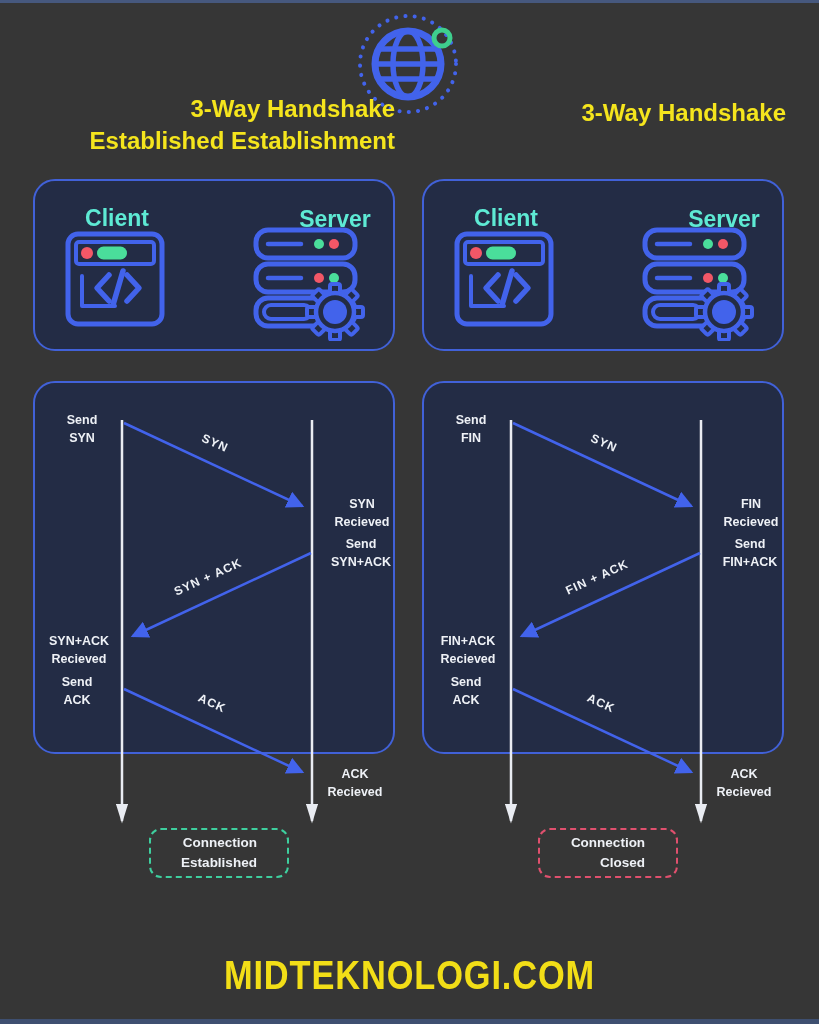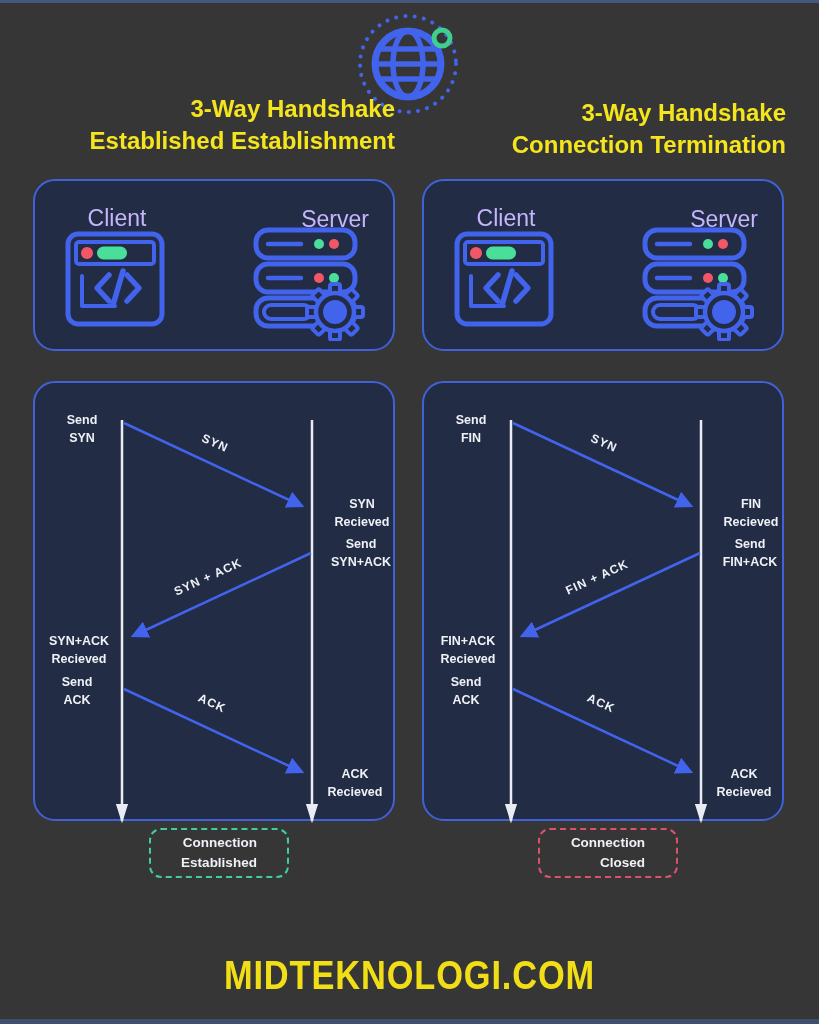--- a/index.html
+++ b/index.html
@@ -9,24 +9,24 @@
   
   .globe{position:absolute;left:355px;top:8px;width:106px;height:106px;}
   .title{position:absolute;width:362px;text-align:right;color:#f5e51d;
          font-size:24px;font-weight:bold;line-height:32px;}
   .title-left{left:33px;top:90px;}
   .title-right{left:424px;top:94px;}
   
   .panel{position:absolute;width:362px;background:#232c45;border:2px solid #4161d8;
          border-radius:22px;box-sizing:border-box;}
   .actor-panel{top:176px;height:172px;}
-  .seq-panel{top:378px;height:440px;padding-left:6px;}
+  .seq-panel{top:378px;height:373px;padding-left:6px;}
   .panel-left{left:33px;} .panel-right{left:422px;}
-  .actor-label{position:absolute;transform:translate(-50%,-50%);color:#c4b5fd;
-               font-size:23px;font-weight:normal;white-space:nowrap;}
+  .actor-label{position:absolute;transform:translate(-50%,-50%);color:#5eead4;
+               font-size:23px;font-weight:bold;white-space:nowrap;}
   .actor-client{left:82px;top:37px;} .actor-server{left:272px;top:38px;margin-left:28px;}
   .browser-icon{position:absolute;left:30px;top:50px;}
   .server-icon{position:absolute;left:218px;top:46px;}
   
   .seq-svg{position:absolute;left:0;top:0;}
   .evt{position:absolute;transform:translate(-50%,-50%);color:#eef1f6;font-size:12.5px;
        font-weight:bold;line-height:1.45;text-align:center;white-space:pre-line;}
   .msg{position:absolute;color:#eef1f6;font-size:12px;font-weight:bold;letter-spacing:1px;
        white-space:nowrap;}
   .p-send1{left:47px;top:46px;}
@@ -73,21 +73,20 @@
     <line x1="24" y1="68" x2="82" y2="68" stroke="#4263eb" stroke-width="5.5"></line>
     <circle cx="87" cy="27" r="8" fill="none" stroke="#3ecf8e" stroke-width="5"></circle>
   </svg>
 
   <div class="title title-left">
     <div>3-Way Handshake</div>
     <div>Established Establishment</div>
   </div>
   <div class="title title-right">
     <div>3-Way Handshake</div>
-    <div>Connection Termination</div>
   </div>
 
   <section class="panel actor-panel panel-left">
     <div class="actor-label actor-client">Client</div>
     <div class="actor-label actor-server">Server</div>
     <svg class="browser-icon" width="100" height="96" viewBox="0 0 100 96">
       <rect x="3" y="3" width="94" height="90" rx="10" fill="none" stroke="#4263eb" stroke-width="5"></rect>
       <rect x="11" y="11" width="78" height="22" rx="3" fill="none" stroke="#4263eb" stroke-width="4"></rect>
       <circle cx="22" cy="22" r="6" fill="#f25767"></circle>
       <rect x="32" y="15.5" width="30" height="13" rx="6.5" fill="#4ade9b"></rect>

